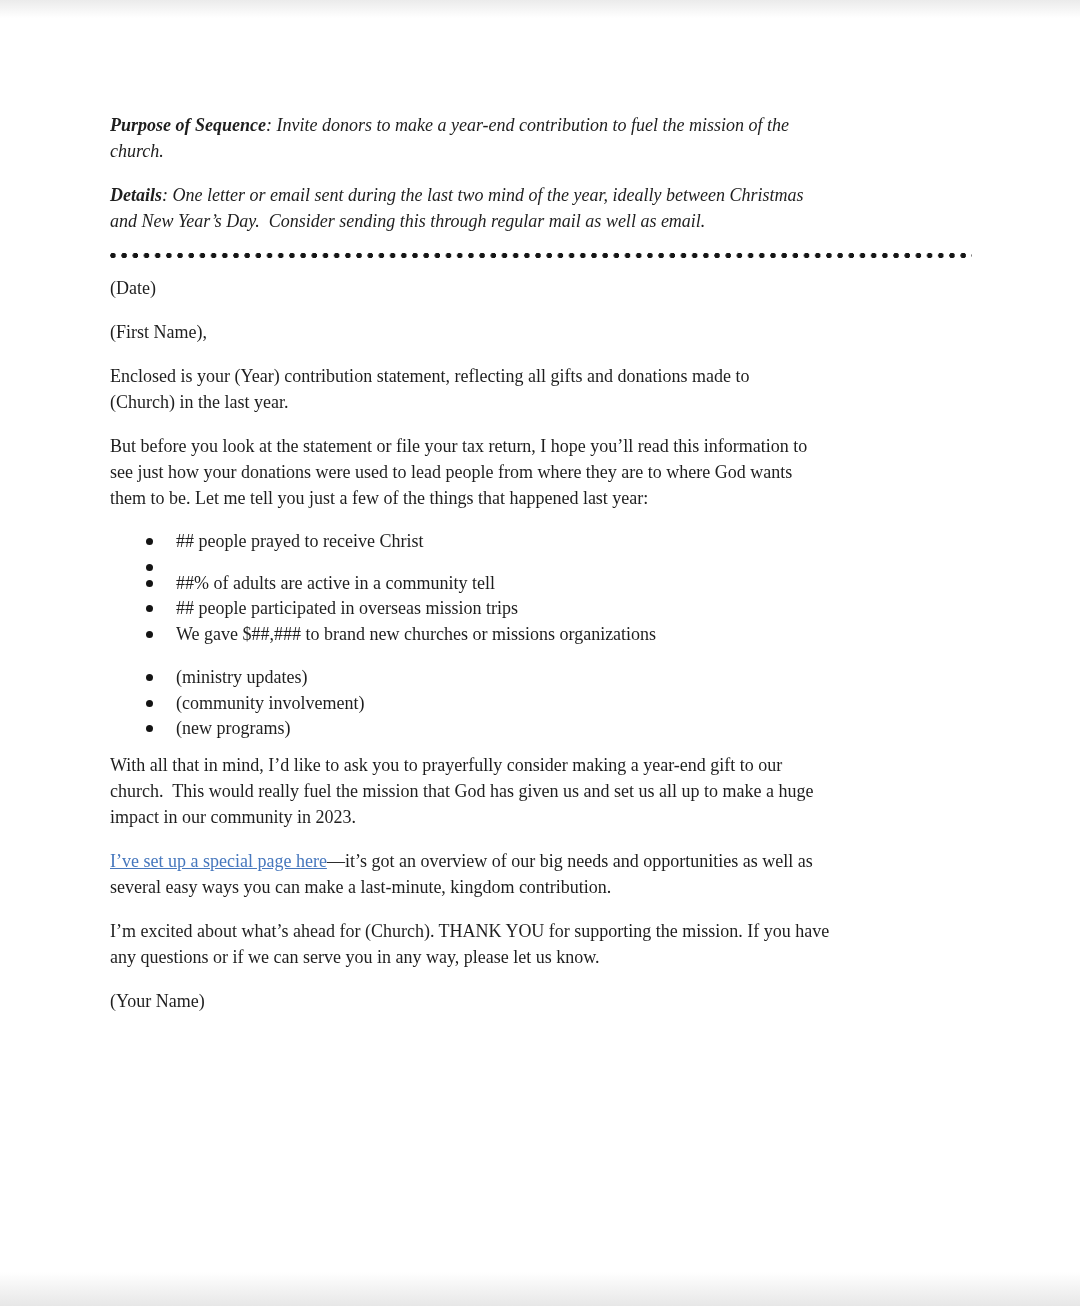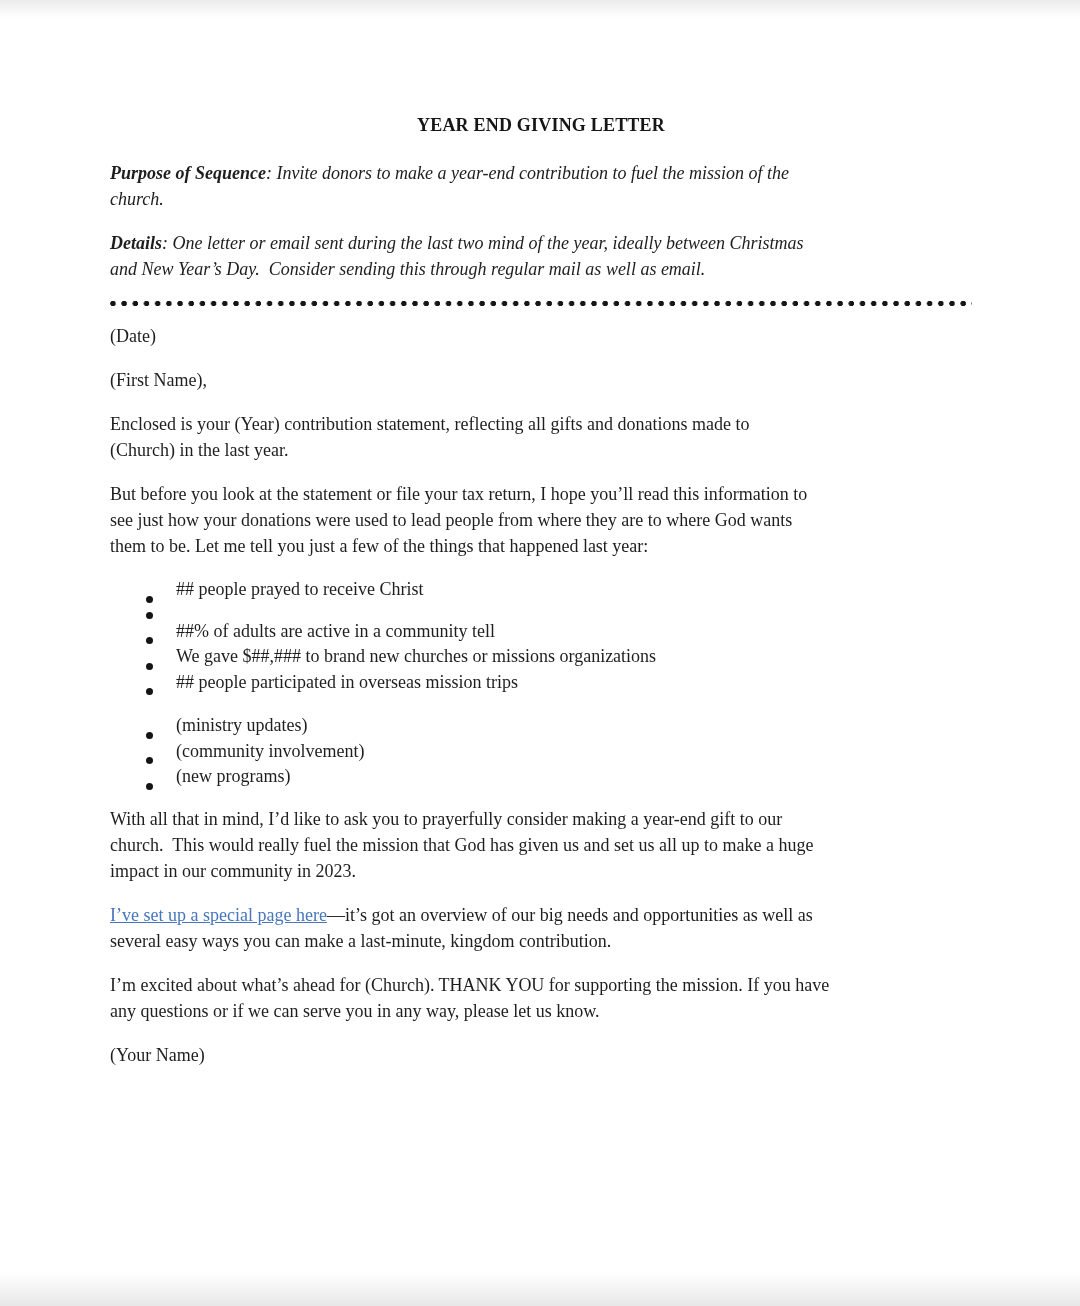--- a/index.html
+++ b/index.html
@@ -50,24 +50,24 @@
     margin: 8px 0 16px 0;
     background-image: radial-gradient(circle at 3px 3.5px, #161616 2.5px, rgba(0,0,0,0) 3px);
     background-size: 11.2px 7px;
     background-repeat: repeat-x;
   }
   ul.bullet-list {
     list-style: none;
     margin: 0 0 18px 0;
     padding: 0;
   }
-  ul.bullet-list.tight { margin-top: 8px; margin-bottom: 16px; }
+  ul.bullet-list.tight { margin-top: 8px; margin-bottom: 10px; }
   ul.bullet-list li {
     display: flex;
-    align-items: flex-end;
+    align-items: flex-start;
     padding-left: 36px;
     line-height: 25.5px;
   }
   .bullet-dot {
     flex: 0 0 auto;
     width: 7px; height: 7px;
     border-radius: 50%;
     background: #141414;
     margin: 9px 23px 0 0;
   }
@@ -76,21 +76,20 @@
     cursor: pointer;
   }
 </style>
 </head>
 <body>
 
 <div class="page-fade-top"></div>
 
 <div class="content">
 
-  <h1 class="doc-title">YEAR END GIVING LETTER</h1>
 
 
   <p class="par intro"><span class="intro-label">Purpose of Sequence</span><span>: Invite donors to make a year-end contribution to fuel the mission of the
 church.</span></p>
 
   <p class="par intro"><span class="intro-label">Details</span><span>: One letter or email sent during the last two mind of the year, ideally between Christmas
 and New Year’s Day.  Consider sending this through regular mail as well as email.</span></p>
 
   <div class="dotted-sep"></div>
 
@@ -112,25 +111,25 @@
       </li>
     <li>
         <span class="bullet-dot"></span>
       </li>
     <li>
         <span class="bullet-dot"></span>
         <span>##% of adults are active in a community tell</span>
       </li>
     <li>
         <span class="bullet-dot"></span>
-        <span>We gave $##,### to brand new churches or missions organizations</span>
+        <span>## people participated in overseas mission trips</span>
       </li>
     <li>
         <span class="bullet-dot"></span>
-        <span>## people participated in overseas mission trips</span>
+        <span>We gave $##,### to brand new churches or missions organizations</span>
       </li>
   </ul>
 
 
   <ul class="bullet-list tight">
     <li>
         <span class="bullet-dot"></span>
         <span>(ministry updates)</span>
       </li>
     <li>

